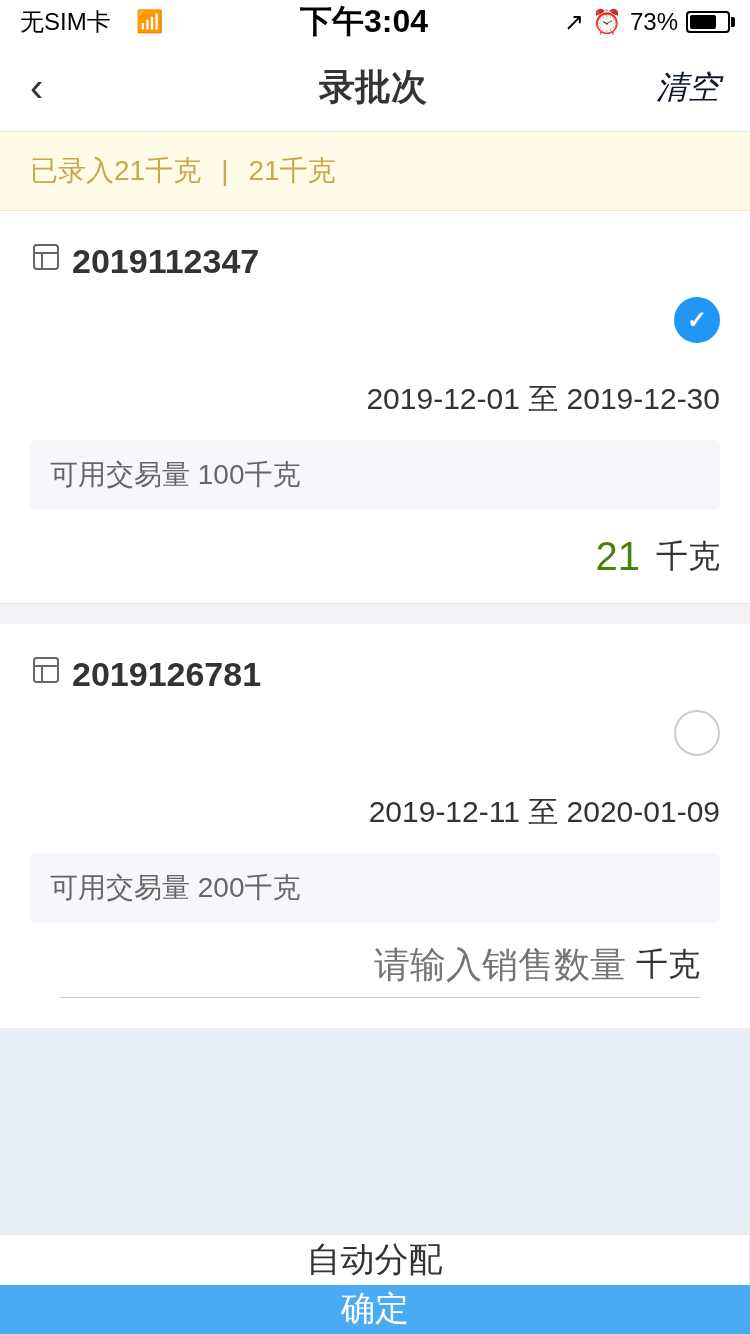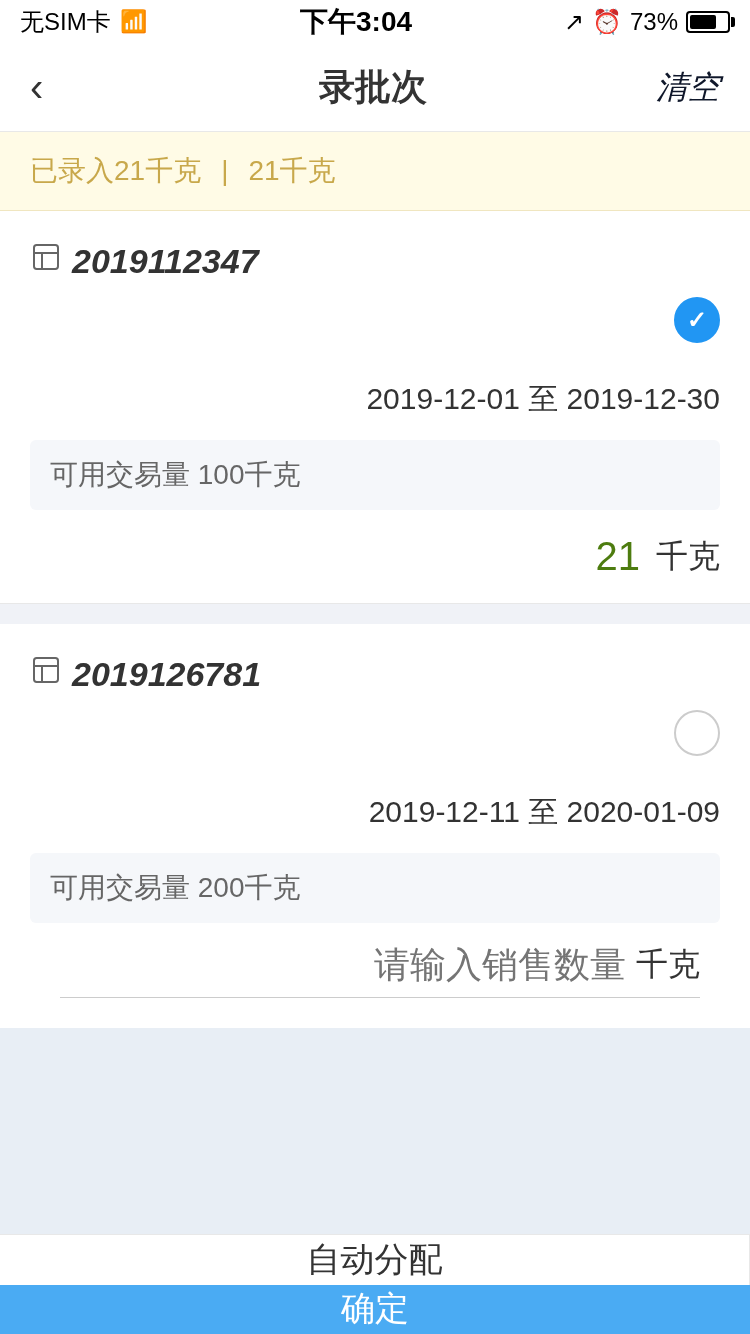--- a/index.html
+++ b/index.html
@@ -17,22 +17,22 @@
     .status-bar {
       height: 44px;
       background: #fff;
       display: flex;
       align-items: center;
       justify-content: space-between;
       padding: 0 20px;
       font-size: 24px;
       color: #000;
     }
-    .status-left { display: flex; align-items: center; gap: 10px; }
-    .status-center { font-weight: 600; font-size: 28px; text-align: center; }
+    .status-left { display: flex; align-items: center; gap: 26px; }
+    .status-center { font-weight: 600; font-size: 32px; text-align: center; }
     .status-right { display: flex; align-items: center; gap: 8px; font-size: 24px; }
     .battery-icon {
       width: 44px; height: 22px;
       border: 2px solid #000;
       border-radius: 4px;
       position: relative;
       display: inline-flex;
       align-items: center;
       padding: 2px;
     }
@@ -116,21 +116,20 @@
       margin-bottom: 16px;
     }
     .batch-icon {
       font-size: 32px;
       color: #666;
     }
     .batch-id {
       font-size: 34px;
       font-weight: 600;
       color: #333;
-      font-style: italic;
     }
     .batch-date-row {
       display: flex;
       align-items: flex-end;
       gap: 36px;
       margin-bottom: 20px;
       flex-direction: column;
     }
     .radio-circle {
       width: 46px;

